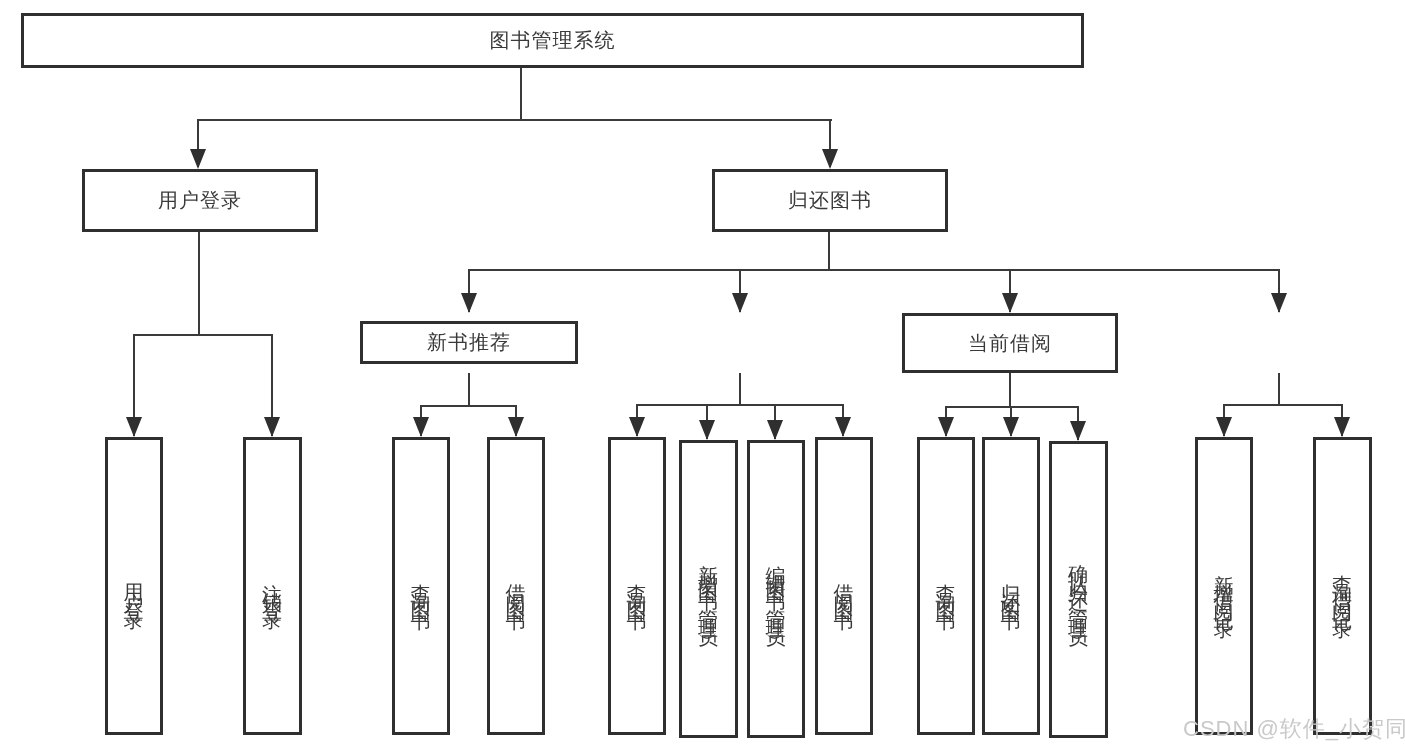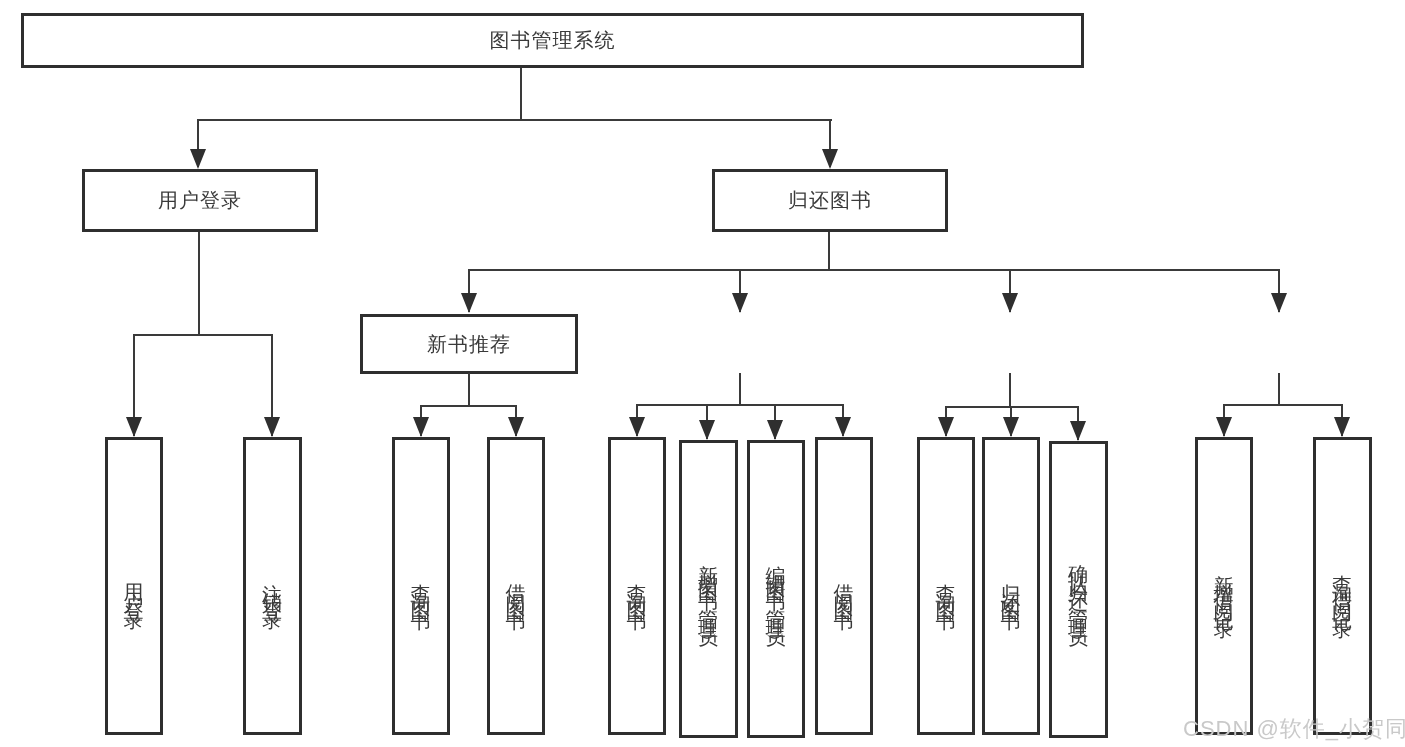--- a/index.html
+++ b/index.html
@@ -81,21 +81,22 @@
   <div class="hline" style="left:468px; top:269px; width:812px;"></div>
   <div class="vline" style="left:468px; top:269px; height:43px;"></div>
   <div class="vline" style="left:739px; top:269px; height:43px;"></div>
   <div class="vline" style="left:1009px; top:269px; height:43px;"></div>
   <div class="vline" style="left:1278px; top:269px; height:43px;"></div>
   <div class="arrowhead" style="left:461px; top:293px;"></div>
   <div class="arrowhead" style="left:732px; top:293px;"></div>
   <div class="arrowhead" style="left:1002px; top:293px;"></div>
   <div class="arrowhead" style="left:1271px; top:293px;"></div>
 
-  <div class="box" style="left:360px; top:314px; width:218px; height:60px;">新书推荐</div>
+  <div class="box" style="left:360px; top:321px; width:218px; height:43px;">新书推荐</div>
+  <div class="box" style="left:902px; top:313px; width:216px; height:60px;">当前借阅</div>
 
   <div class="vline" style="left:468px; top:373px; height:34px;"></div>
   <div class="hline" style="left:420px; top:405px; width:97px;"></div>
   <div class="vline" style="left:420px; top:405px; height:31px;"></div>
   <div class="vline" style="left:515px; top:405px; height:31px;"></div>
   <div class="arrowhead" style="left:413px; top:417px;"></div>
   <div class="arrowhead" style="left:508px; top:417px;"></div>
 
   <div class="vline" style="left:739px; top:373px; height:33px;"></div>
   <div class="hline" style="left:636px; top:404px; width:208px;"></div>

